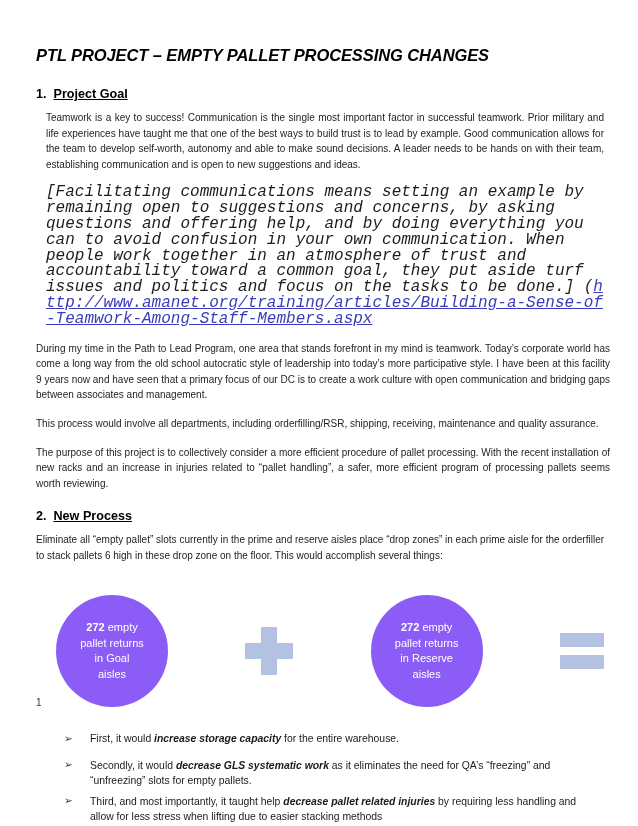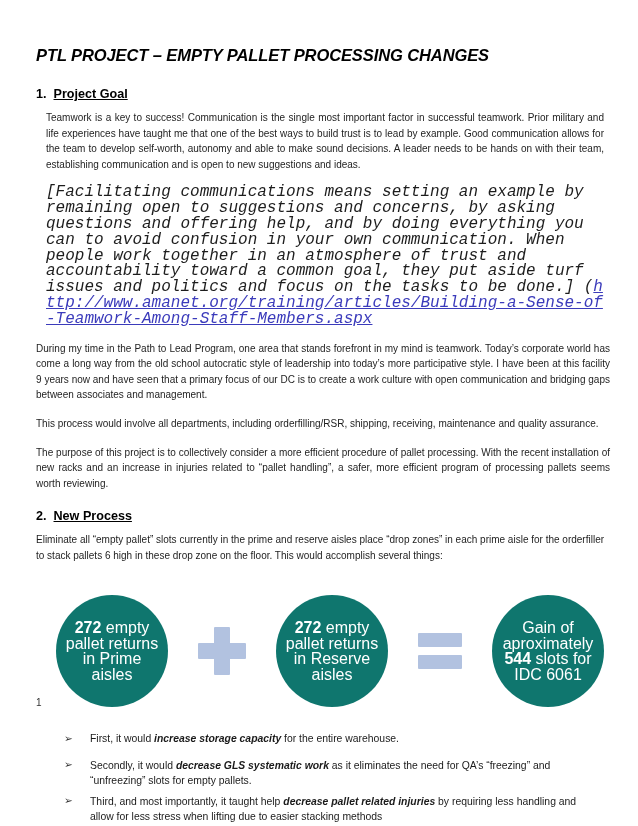--- a/index.html
+++ b/index.html
@@ -80,27 +80,27 @@
     display: flex;
     align-items: center;
     justify-content: space-between;
     padding: 0 6px 0 20px;
     box-sizing: border-box;
   }
   .circle {
     width: 112px;
     height: 112px;
     border-radius: 50%;
-    background: #0f766e;
+    background: #8b5cf6;
     color: #ffffff;
     display: flex;
     align-items: center;
     justify-content: center;
     text-align: center;
-    font-size: 16px;
+    font-size: 11px;
     line-height: 15.5px;
     flex: 0 0 auto;
   }
   .circle .inner { padding: 0 6px; }
   .circle b { font-weight: bold; }
 
   .op-plus {
     position: relative;
     width: 48px;
     height: 48px;
@@ -195,49 +195,41 @@
   </div>
 
   <p class="body">Eliminate all “empty pallet” slots currently in the prime and reserve aisles place “drop zones” in each prime aisle for the orderfiller to stack pallets 6 high in these drop zone on the floor. This would accomplish several things:</p>
 
   <div class="diagram">
 
     <div class="circle">
       <div class="inner">
         <b>272</b><span> empty</span><br>
         <span>pallet returns</span><br>
-        <span>in Prime</span><br>
+        <span>in Goal</span><br>
         <span>aisles</span>
       </div>
     </div>
 
     <div class="op-plus"></div>
 
     <div class="circle">
       <div class="inner">
         <b>272</b><span> empty</span><br>
         <span>pallet returns</span><br>
         <span>in Reserve</span><br>
         <span>aisles</span>
       </div>
     </div>
 
     <div class="op-equals">
       <span></span>
       <span></span>
     </div>
 
-    <div class="circle">
-      <div class="inner">
-        <span>Gain of</span><br>
-        <span>aproximately</span><br>
-        <b>544</b><span> slots for</span><br>
-        <span>IDC 6061</span>
-      </div>
-    </div>
 
   </div>
 
   <ul class="bullets">
     <li>
       <span class="marker">➢</span><span>First, it would </span><b>increase storage capacity</b><span> for the entire warehouse.</span>
     </li>
     <li class="tight">
       <span class="marker">➢</span><span>Secondly, it would </span><b>decrease GLS systematic work</b><span> as it eliminates the need for QA’s “freezing” and “unfreezing” slots for empty pallets.</span>
     </li>

